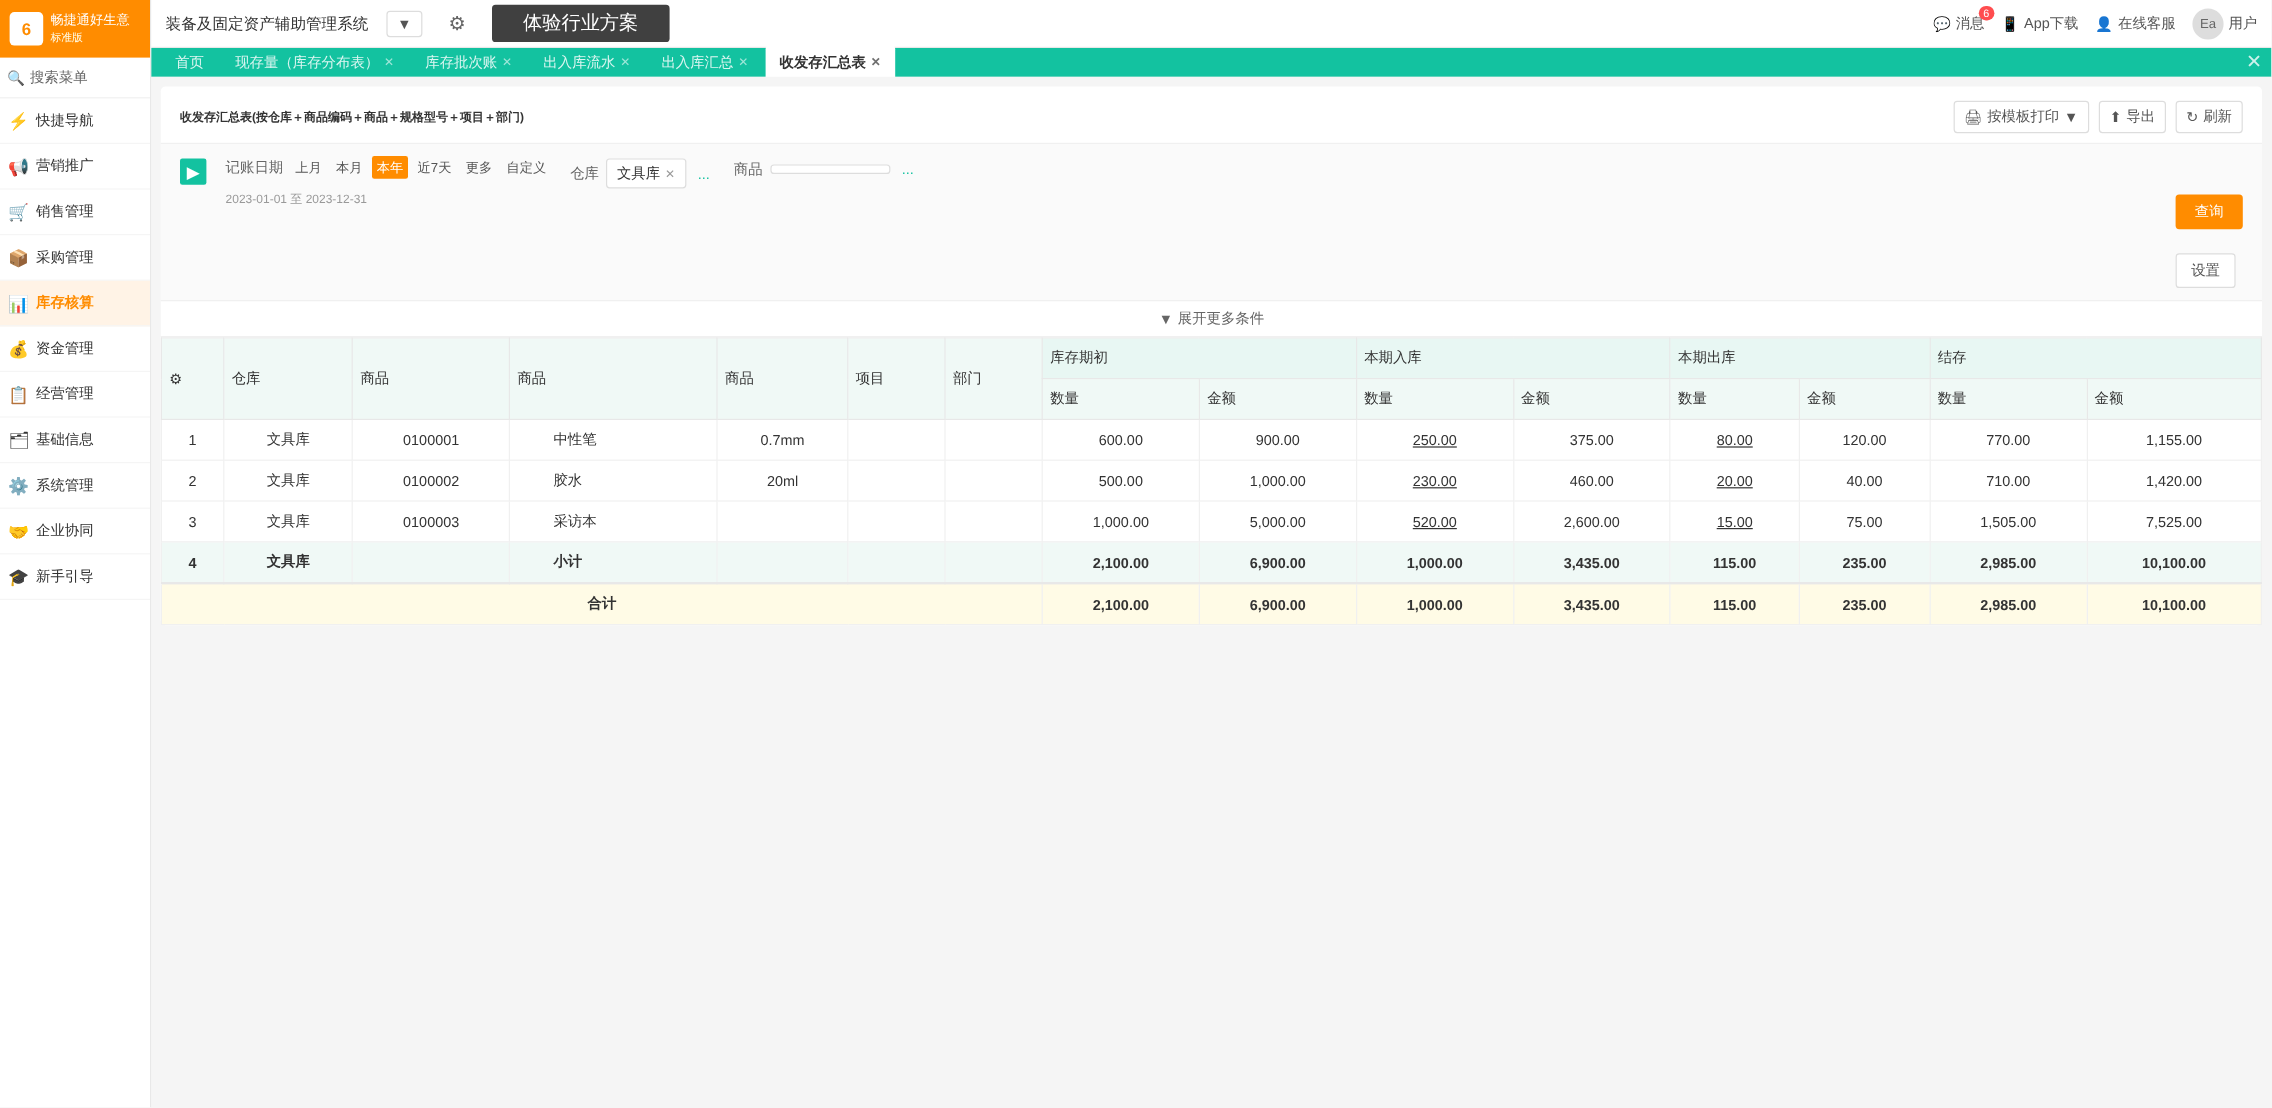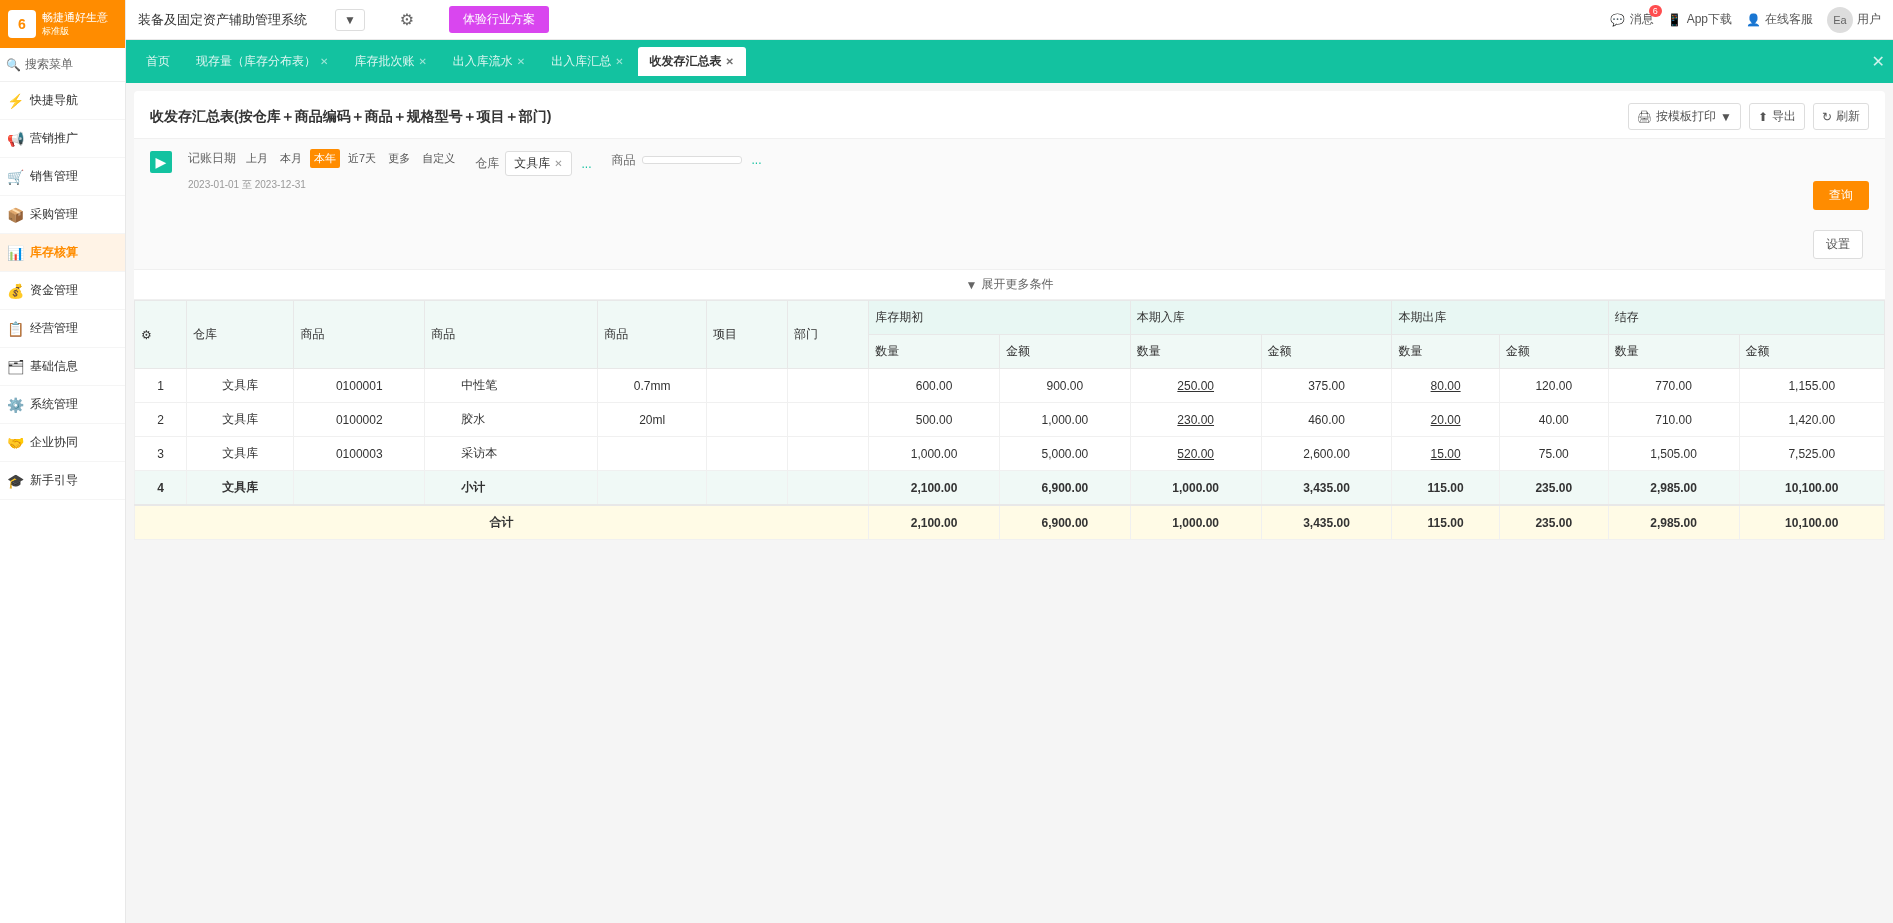--- a/index.html
+++ b/index.html
@@ -14,44 +14,44 @@
     .sidebar-search { padding: 8px 6px; border-bottom: 1px solid #f0f0f0; display: flex; align-items: center; gap: 4px; color: #666; font-size: 12px; cursor: pointer; }
     .sidebar-nav-item { padding: 10px 8px; display: flex; align-items: center; gap: 6px; cursor: pointer; color: #333; font-size: 12px; border-bottom: 1px solid #f5f5f5; }
     .sidebar-nav-item.active { background: #fff3e6; color: #ff8c00; font-weight: bold; }
     .sidebar-nav-icon { width: 16px; height: 16px; display: flex; align-items: center; justify-content: center; font-size: 14px; }
 
     
     .main { flex: 1; display: flex; flex-direction: column; overflow: hidden; }
 
     
     .topbar { height: 40px; background: #fff; border-bottom: 1px solid #e8e8e8; display: flex; align-items: center; justify-content: space-between; padding: 0 12px; }
-    .topbar-left { display: flex; align-items: center; gap: 28px; }
+    .topbar-left { display: flex; align-items: center; gap: 15px; }
     .topbar-system-name { font-size: 13px; color: #333; }
     .topbar-dropdown { display: flex; align-items: center; gap: 4px; cursor: pointer; border: 1px solid #ddd; border-radius: 3px; padding: 3px 8px; font-size: 12px; color: #555; }
     .topbar-gear { width: 28px; height: 28px; display: flex; align-items: center; justify-content: center; cursor: pointer; color: #666; font-size: 16px; }
-    .topbar-btn-experience { background: #d946ef; color: #fff; border: none; border-radius: 3px; padding: 5px 14px; font-size: 12px; cursor: pointer; }
+    .topbar-btn-experience { background: #404040; color: #fff; border: none; border-radius: 3px; padding: 5px 26px; font-size: 16px; cursor: pointer; }
     .topbar-right { display: flex; align-items: center; gap: 14px; }
     .topbar-right-item { display: flex; align-items: center; gap: 4px; cursor: pointer; color: #555; font-size: 12px; position: relative; }
     .badge { background: #ff4d4f; color: #fff; border-radius: 8px; font-size: 9px; padding: 1px 4px; position: absolute; top: -6px; right: -8px; }
     .topbar-avatar { width: 26px; height: 26px; background: #ddd; border-radius: 50%; display: flex; align-items: center; justify-content: center; font-size: 11px; color: #666; }
 
     
-    .tabs { height: 43px; background: #13c2a0; display: flex; align-items: center; padding: 0 8px; gap: 2px; }
+    .tabs { height: 24px; background: #13c2a0; display: flex; align-items: center; padding: 0 8px; gap: 2px; }
     .tab { padding: 6px 12px; font-size: 12px; color: rgba(255,255,255,0.85); cursor: pointer; border-radius: 3px 3px 0 0; display: flex; align-items: center; gap: 4px; }
     .tab.active { background: #fff; color: #333; font-weight: bold; }
     .tab-close { font-size: 10px; color: inherit; opacity: 0.7; cursor: pointer; }
     .tabs-close-all { margin-left: auto; color: #fff; font-size: 16px; cursor: pointer; opacity: 0.8; }
 
     
     .page-content { flex: 1; overflow: auto; background: #f5f5f5; }
     .page-inner { background: #fff; margin: 8px; border-radius: 4px; padding: 0; }
 
     
     .page-header { padding: 12px 16px 8px; border-bottom: 1px solid #f0f0f0; display: flex; align-items: center; justify-content: space-between; }
-    .page-title { font-size: 14px; font-weight: bold; color: #333; }
+    .page-title { font-size: 10px; font-weight: bold; color: #333; }
     .page-header-actions { display: flex; align-items: center; gap: 8px; }
     .btn-print { display: flex; align-items: center; gap: 4px; font-size: 12px; color: #555; cursor: pointer; border: 1px solid #ddd; border-radius: 3px; padding: 4px 8px; }
     .btn-export { display: flex; align-items: center; gap: 4px; font-size: 12px; color: #555; cursor: pointer; border: 1px solid #ddd; border-radius: 3px; padding: 4px 8px; }
     .btn-refresh { display: flex; align-items: center; gap: 4px; font-size: 12px; color: #555; cursor: pointer; border: 1px solid #ddd; border-radius: 3px; padding: 4px 8px; }
 
     
     .filter-bar { padding: 10px 16px; background: #fafafa; border-bottom: 1px solid #f0f0f0; display: flex; align-items: flex-start; gap: 16px; flex-wrap: wrap; }
     .filter-expand-btn { width: 22px; height: 22px; background: #13c2a0; color: #fff; border: none; border-radius: 2px; cursor: pointer; display: flex; align-items: center; justify-content: center; font-size: 14px; margin-top: 2px; }
     .filter-section { display: flex; align-items: flex-start; gap: 8px; flex-direction: column; }
     .filter-row { display: flex; align-items: center; gap: 6px; }

